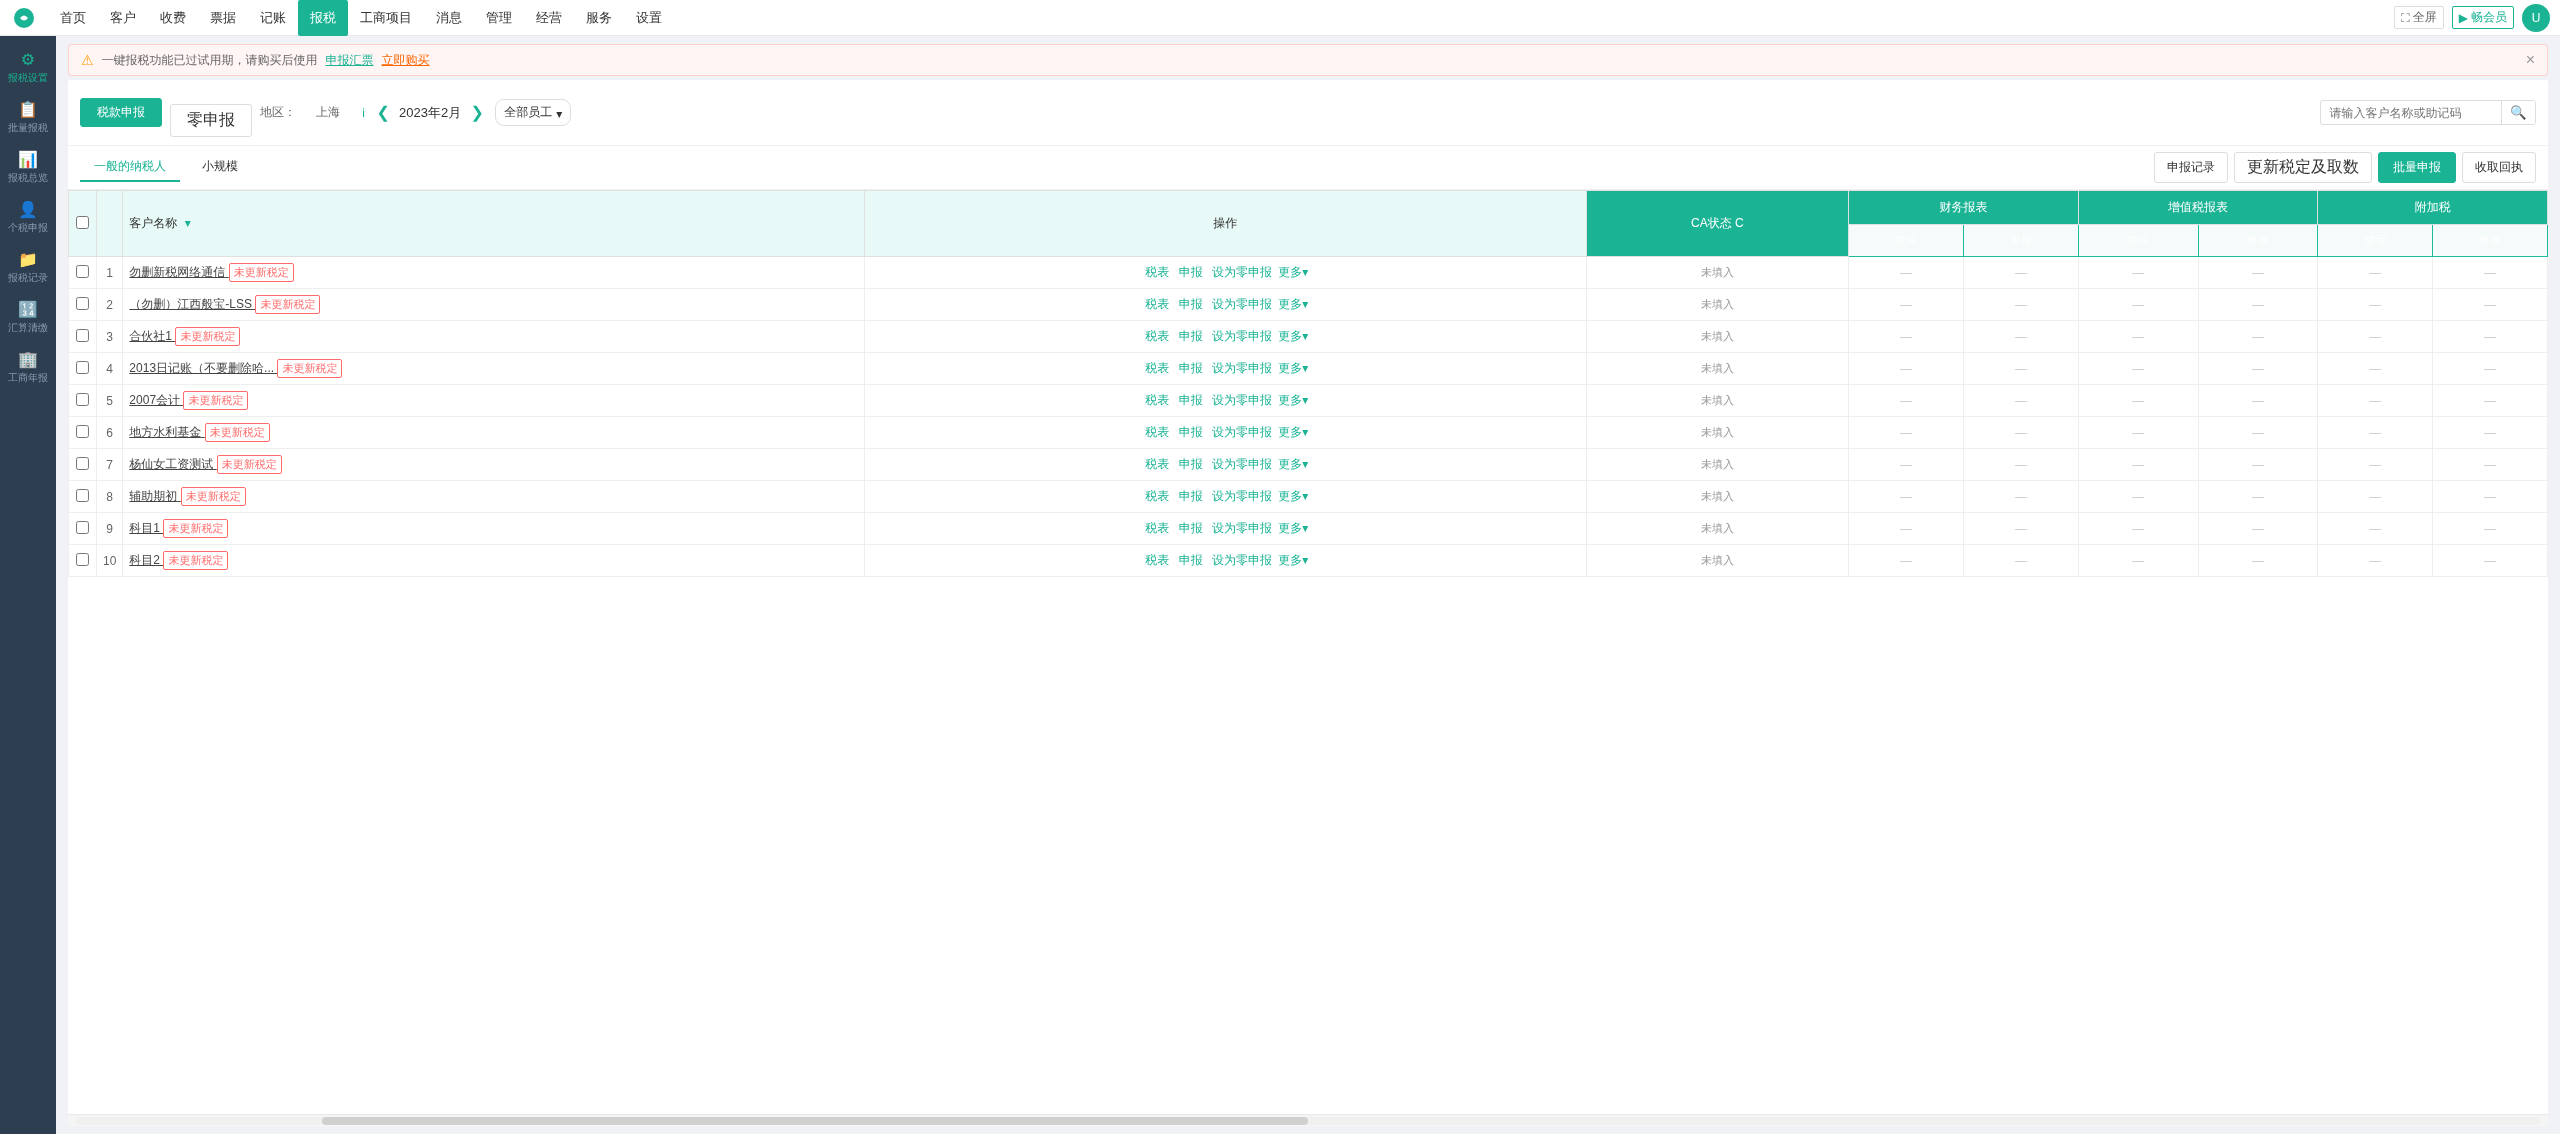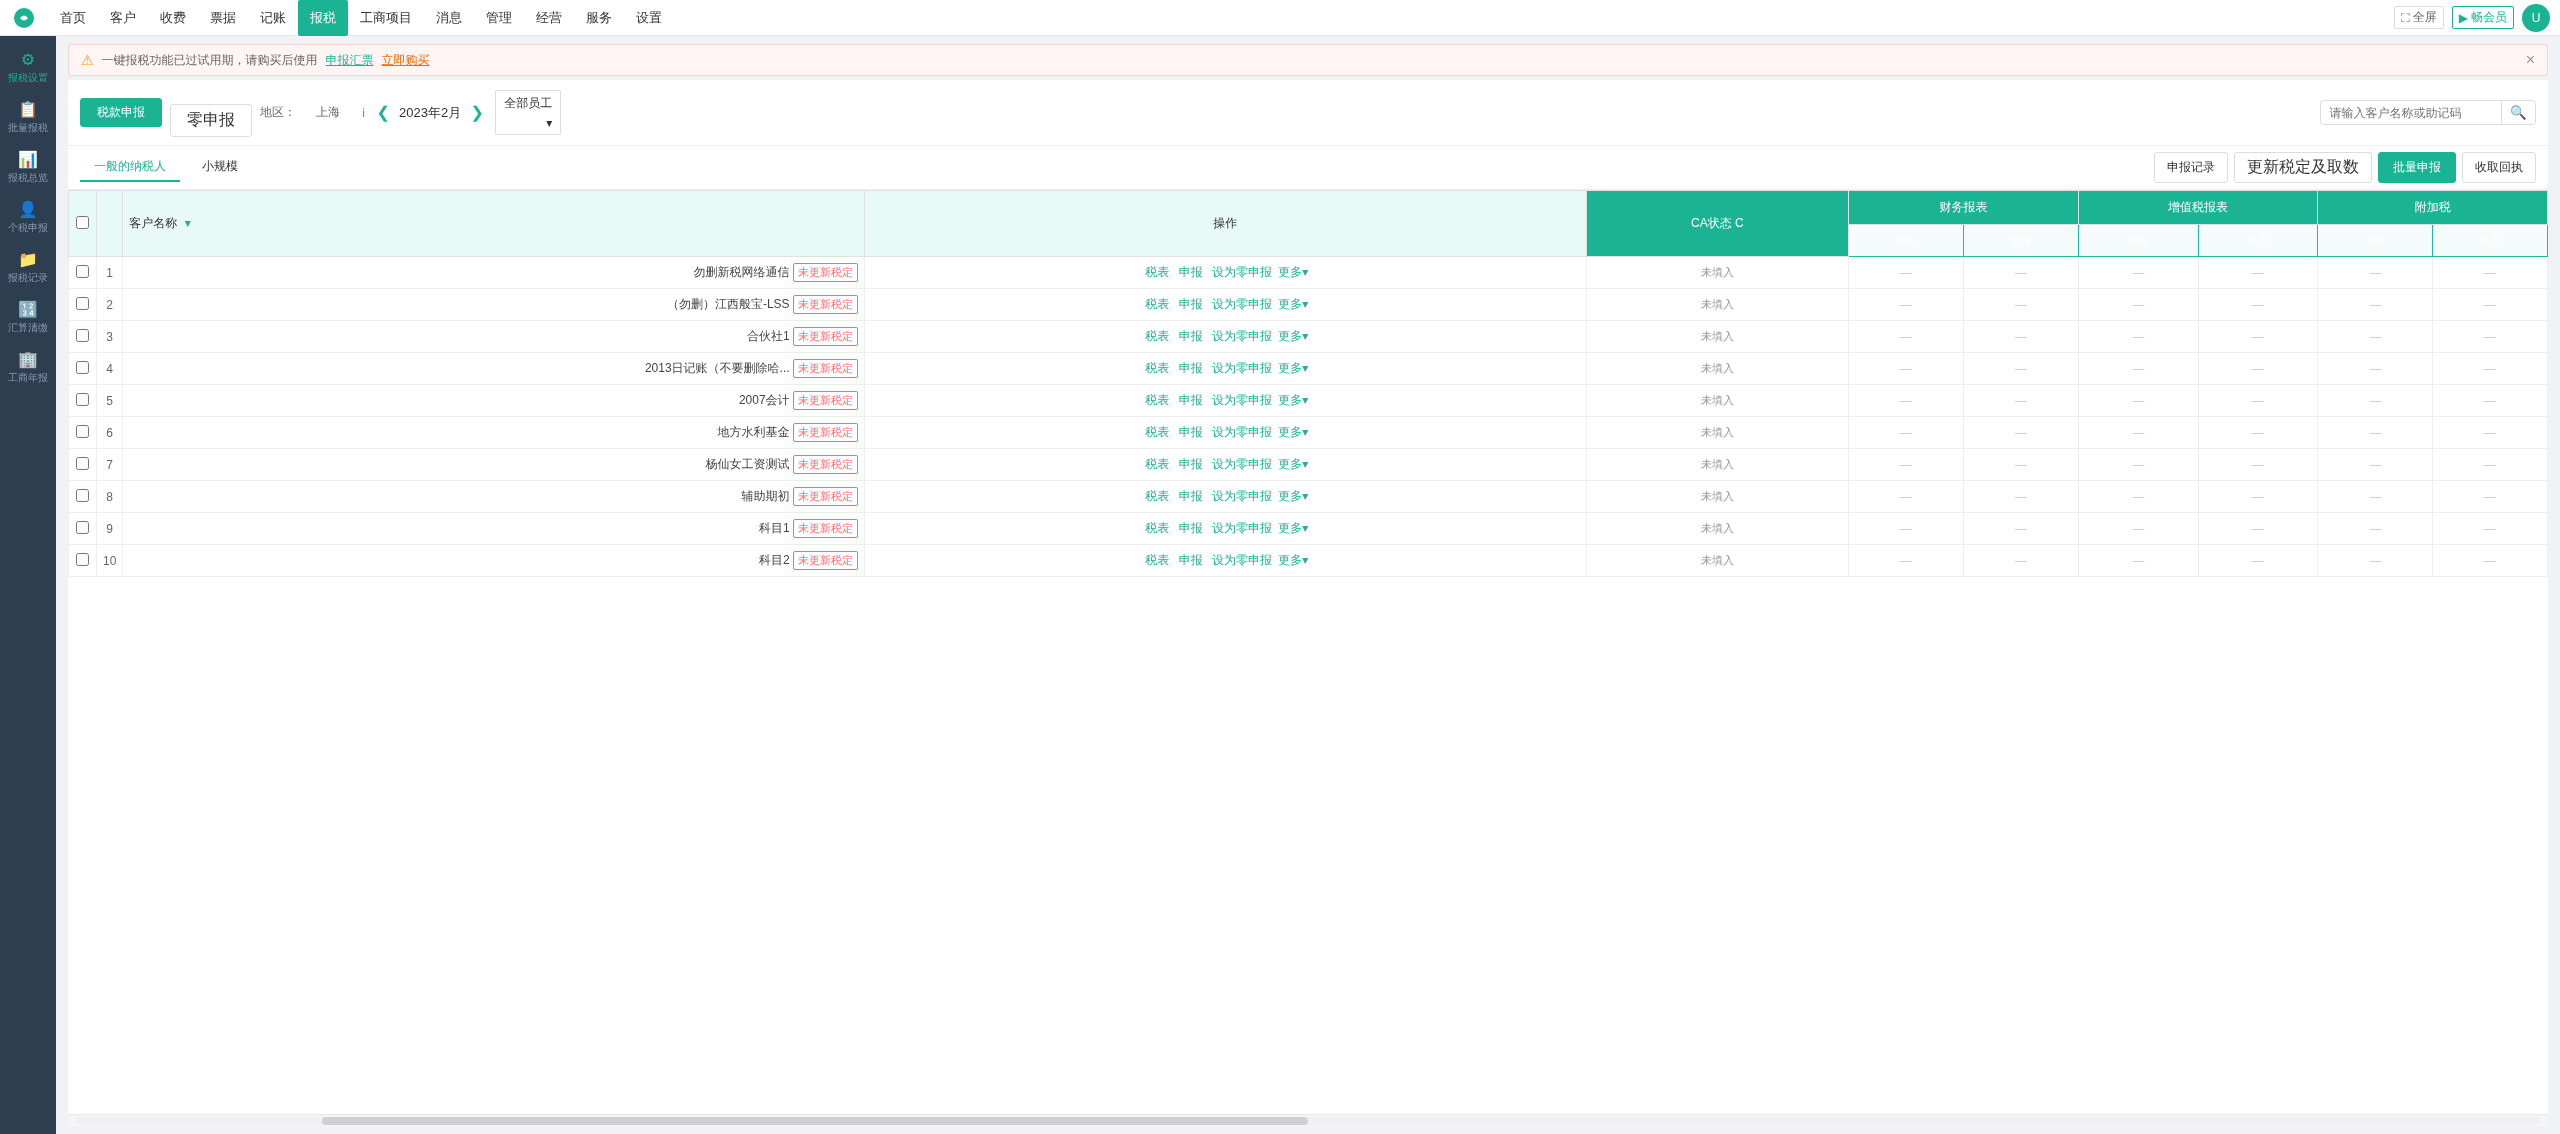--- a/index.html
+++ b/index.html
@@ -41,21 +41,21 @@
     
     .toolbar { padding: 8px 12px; display: flex; align-items: center; gap: 8px; border-bottom: 1px solid #f0f0f0; }
     .tab-btn { padding: 5px 16px; border-radius: 3px; border: 1px solid #ddd; background: #fff; cursor: pointer; font-size: 12px; color: #333; }
     .tab-btn.active { background: #1ab394; color: #fff; border-color: #1ab394; }
     .zero-tab { padding: 5px 16px; border-radius: 3px; border: 1px solid #ddd; background: #fff; cursor: pointer; font-size: 16px; color: #333; margin-top: 16px; }
     .region-label { font-size: 12px; color: #666; display: flex; align-items: flex-end; gap: 20px; }
     .region-info { color: #1ab394; font-size: 12px; cursor: pointer; margin-left: 2px; }
     .date-nav { display: flex; align-items: center; gap: 6px; }
     .date-nav .arrow { cursor: pointer; color: #1ab394; font-size: 16px; width: 20px; height: 20px; display: flex; align-items: center; justify-content: center; }
     .date-display { font-size: 13px; color: #333; font-weight: 500; }
-    .staff-select { border: 1px solid #ddd; border-radius: 1px; padding: 4px 8px; font-size: 12px; cursor: pointer; display: flex; align-items: flex-end; gap: 4px; color: #333; background: #fff; flex-direction: column; }
+    .staff-select { border: 1px solid #ddd; border-radius: 9px; padding: 4px 8px; font-size: 12px; cursor: pointer; display: flex; align-items: flex-end; gap: 4px; color: #333; background: #fff; }
     .search-box { margin-left: auto; display: flex; align-items: center; border: 1px solid #ddd; border-radius: 3px; overflow: hidden; }
     .search-box input { border: none; outline: none; padding: 0 8px; font-size: 12px; width: 180px; }
     .search-box .search-icon-btn { background: #fff; border: none; border-left: 1px solid #ddd; padding: 4px 8px; cursor: pointer; color: #999; }
 
     
     .sub-toolbar { padding: 6px 12px; display: flex; align-items: center; gap: 8px; border-bottom: 1px solid #f0f0f0; }
     .type-tab { padding: 5px 14px; border-radius: 3px 3px 0 0; cursor: pointer; font-size: 12px; color: #333; border-bottom: 2px solid transparent; }
     .type-tab.active { color: #1ab394; border-bottom: 2px solid #1ab394; font-weight: 500; }
     .action-btns { margin-left: auto; display: flex; gap: 6px; }
     .btn-default { padding: 4px 12px; border: 1px solid #ddd; border-radius: 3px; background: #fff; cursor: pointer; font-size: 12px; color: #333; }
@@ -63,21 +63,21 @@
     .btn-default2 { padding: 4px 12px; border: 1px solid #ddd; border-radius: 3px; background: #fff; cursor: pointer; font-size: 16px; color: #333; }
 
     
     .table-container { flex: 1; overflow: auto; }
     table { width: 100%; border-collapse: collapse; font-size: 12px; }
     thead { background: #e8faf8; }
     thead tr th { padding: 8px 6px; text-align: center; color: #333; font-weight: 500; border: 1px solid #e0e0e0; white-space: nowrap; }
     thead .main-header th { background: #e8faf8; }
     thead .sub-header th { background: #f5fbfa; font-size: 11px; }
     tbody tr td { padding: 6px 6px; border: 1px solid #eeeeee; color: #444; text-align: center; }
-    tbody tr td.name-cell { text-align: right; }
+    tbody tr td.name-cell { text-align: left; text-decoration: underline; }
     .checkbox-cell { width: 28px; text-align: center; }
     .num-cell { width: 24px; color: #666; }
     .status-tag { display: inline-block; padding: 1px 4px; border-radius: 2px; font-size: 11px; border: 1px solid #ff6b6b; color: #ff6b6b; background: #fff; }
     .action-link { color: #1ab394; cursor: pointer; margin: 0 3px; }
     .action-more { color: #1ab394; cursor: pointer; margin-top: 20px; }
     .ca-status { color: #999; font-size: 11px; }
     .dash { color: #ccc; }
     .teal-header { background: #1ab394 !important; color: #fff !important; }
     th.sub-col { background: #2acfb0; color: #fff; border: 1px solid #1abc9c; font-size: 11px; }
 

